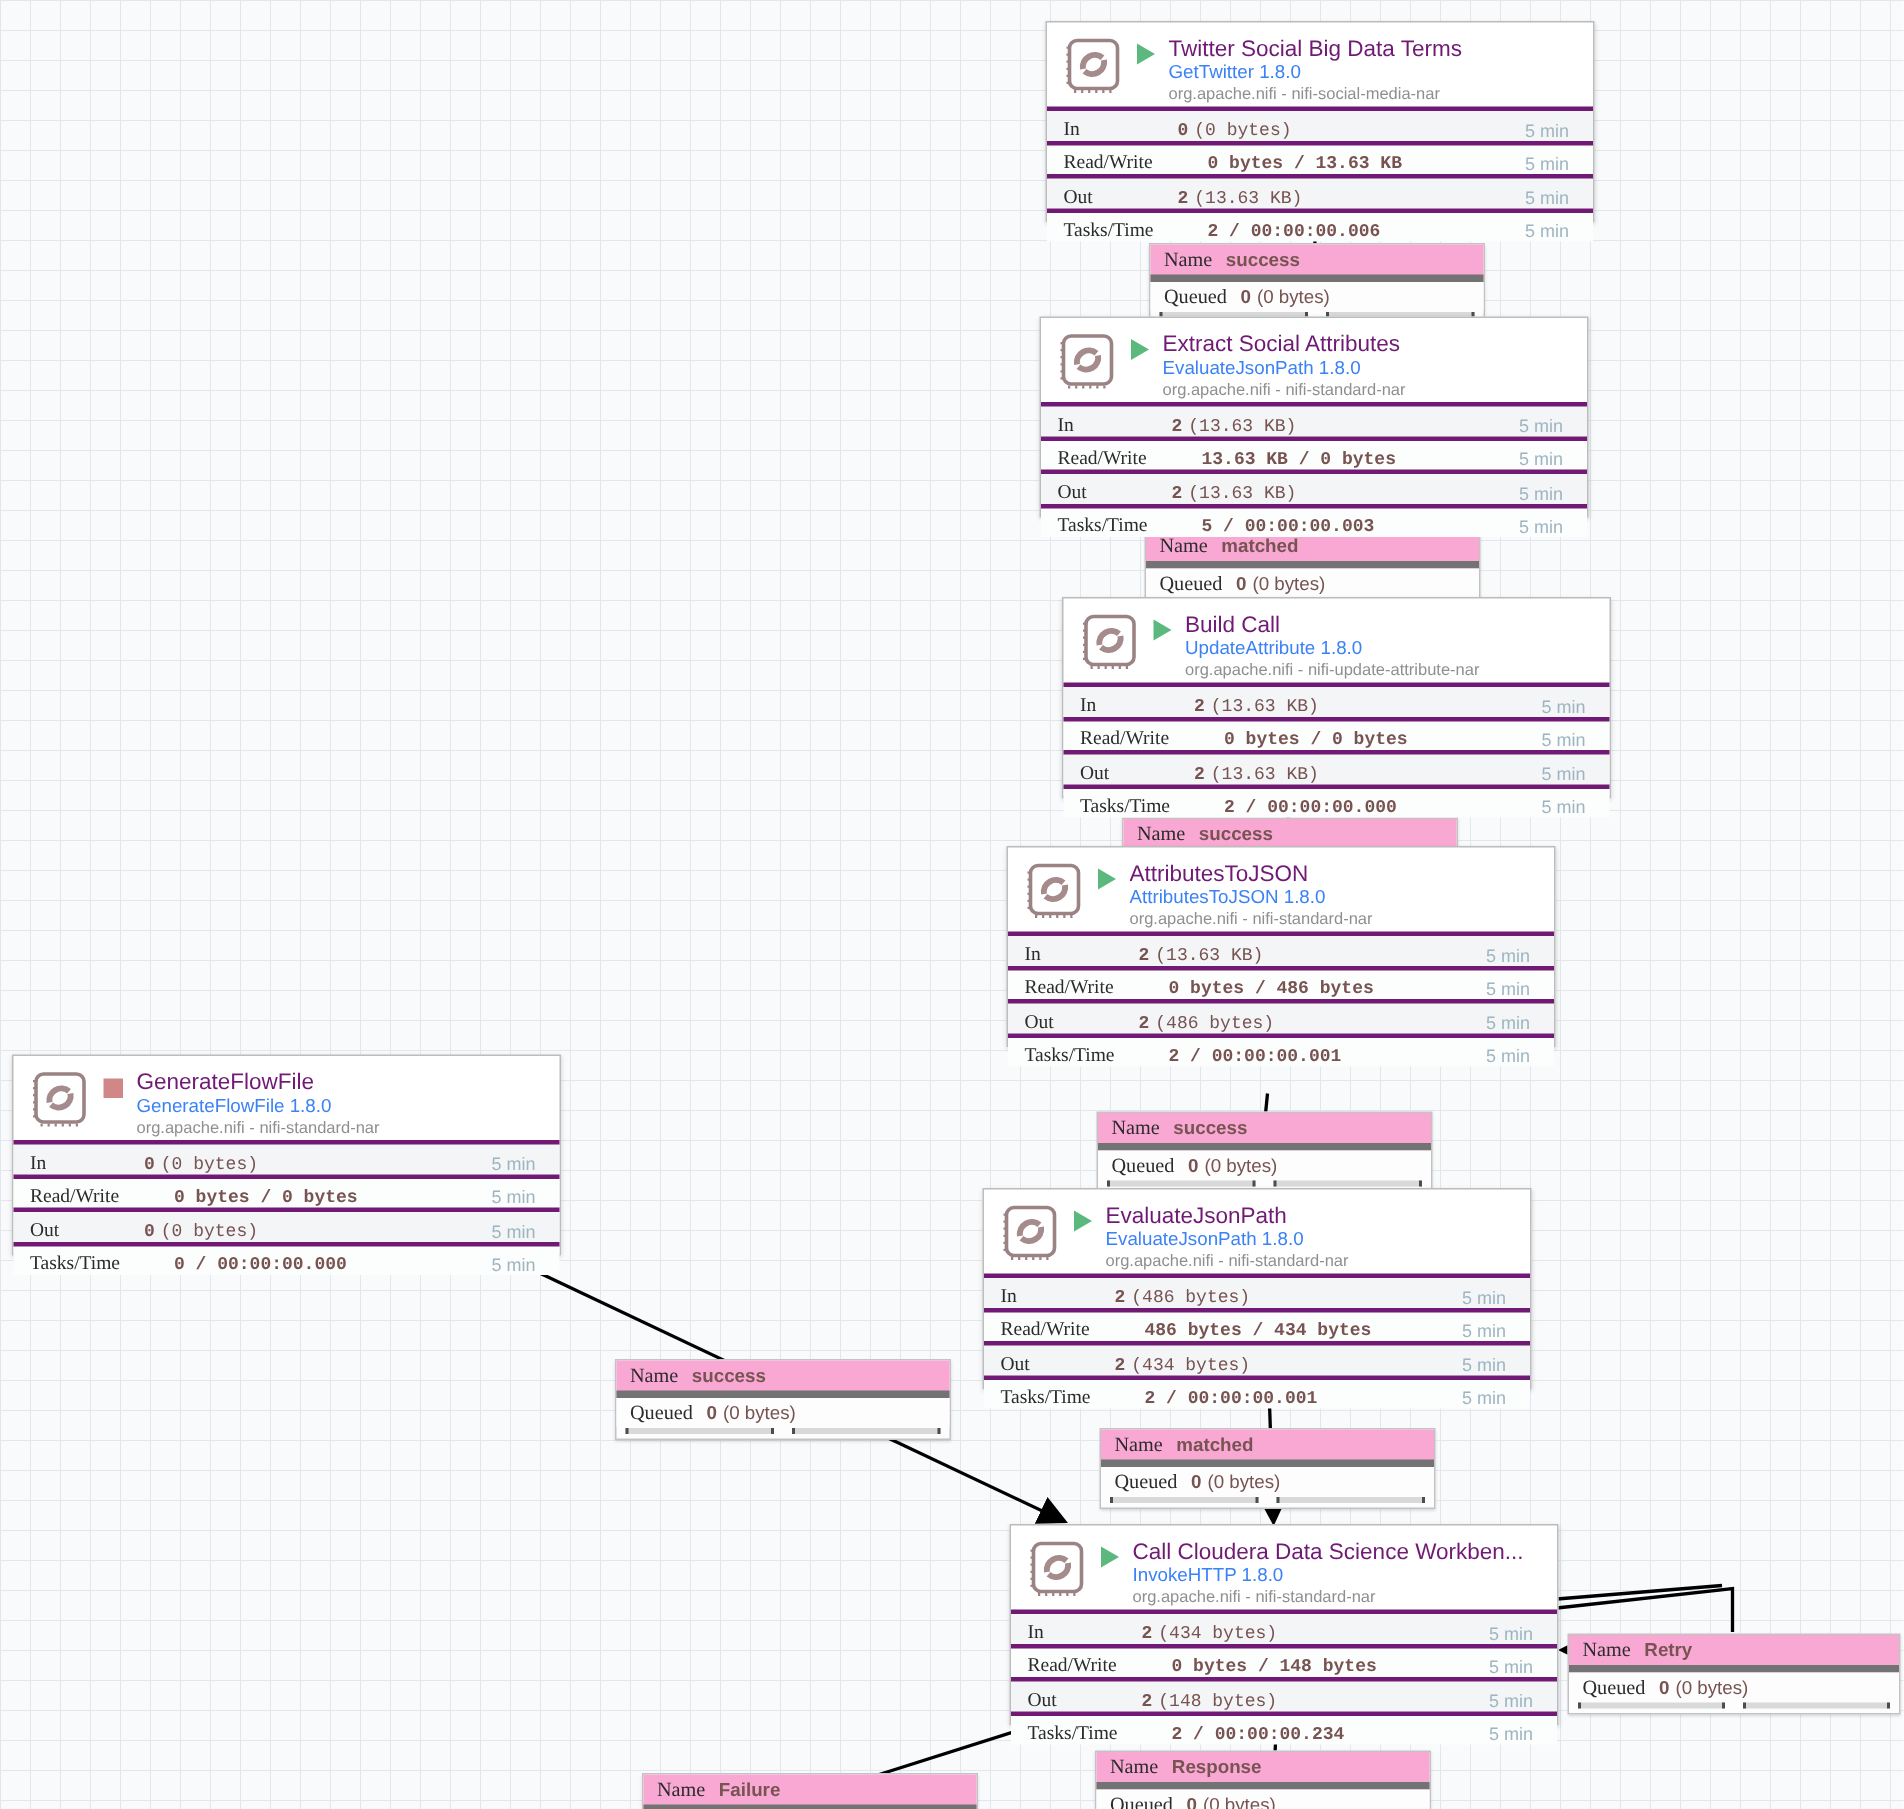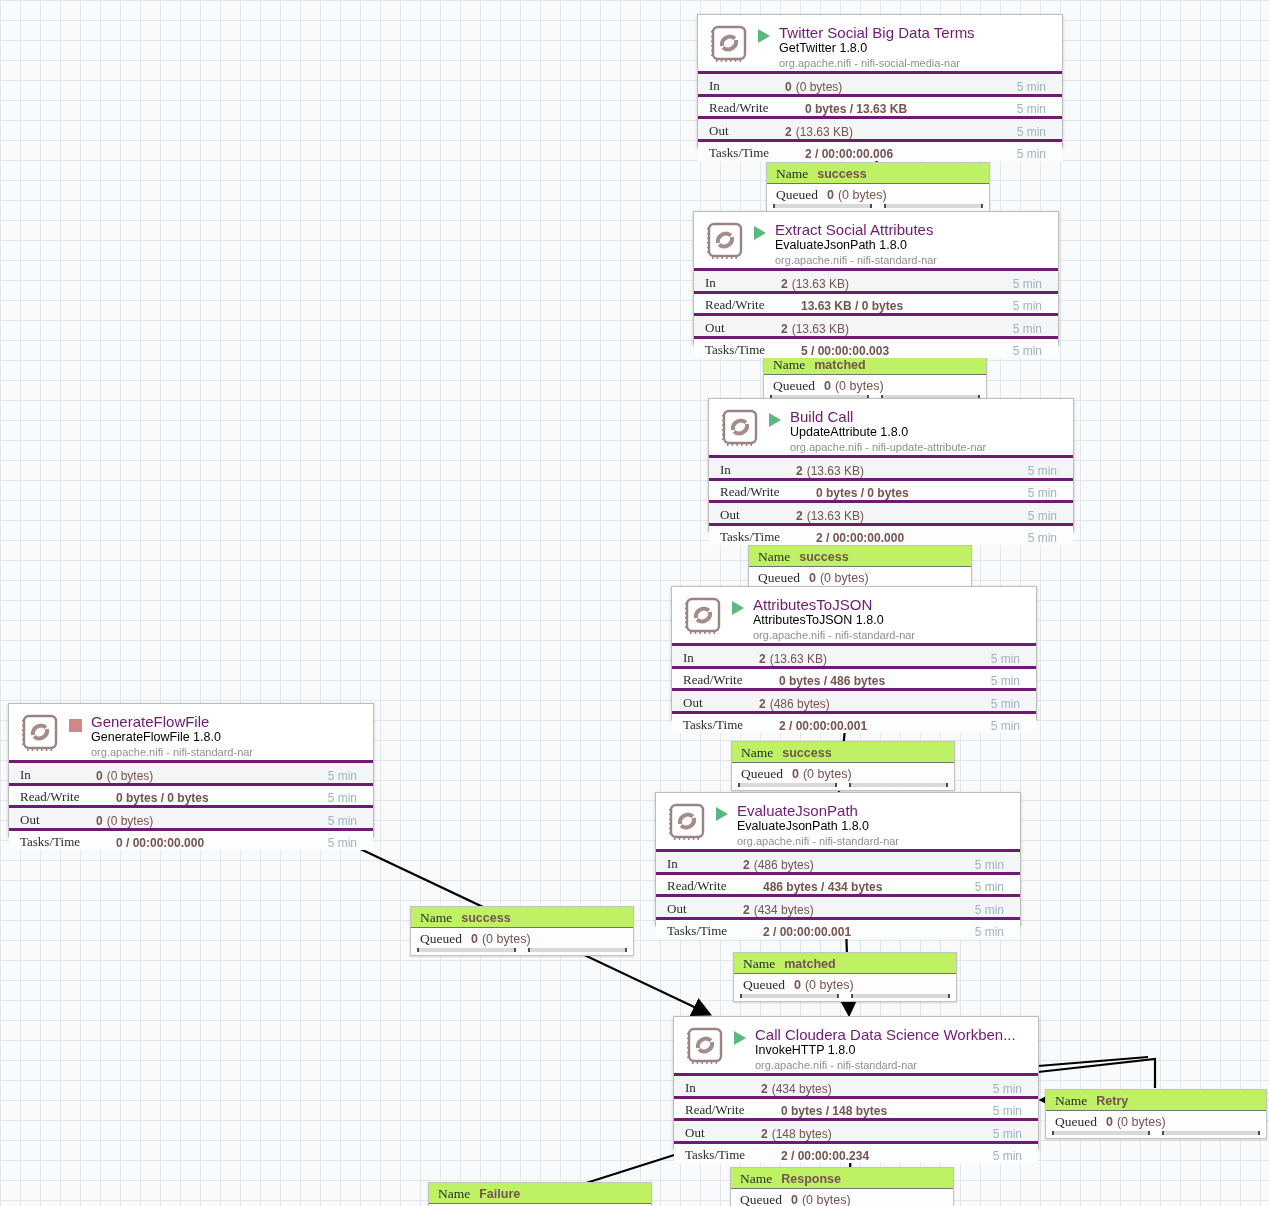--- a/index.html
+++ b/index.html
@@ -18,36 +18,36 @@
     border:1px solid #bcbcbc;box-shadow:0 1px 3px rgba(0,0,0,.18);
     z-index:3;box-sizing:border-box;
   }
   .phead{display:flex;align-items:flex-start;height:56px;padding:9px 8px 0 12px;box-sizing:border-box;}
   .stamp{width:38px;height:38px;flex:0 0 38px;margin-top:1px;}
   .run{margin:5px 9px 0 10px;flex:0 0 auto;}
   .run-tri{width:0;height:0;border-left:12px solid #5cb97e;border-top:7px solid transparent;border-bottom:7px solid transparent;}
   .run-sq{width:13px;height:13px;background:#d18787;margin-top:6px;}
   .tb{min-width:0;}
   .pname{font-size:15px;color:#701a75;line-height:17px;white-space:nowrap;overflow:hidden;}
-  .ptype{font-size:12.5px;color:#000000;line-height:15px;white-space:nowrap;}
+  .ptype{font-size:12.5px;color:#3b82f6;line-height:15px;white-space:nowrap;}
   .pbundle{font-size:11px;color:#8f8f8f;line-height:14px;white-space:nowrap;}
   .srow{display:flex;align-items:flex-end;height:19.5px;font-size:12px;border-top:3px solid #701a75;}
   .srow.alt{background:#f3f5f6;}
   .srow.plain{background:#fcfdfd;gap:20px;}
   .sl{width:76px;padding-left:11px;flex:0 0 76px;font-family:"Liberation Serif", serif;font-size:13px;color:#2b2b2b;}
-  .sv{flex:1;color:#775351;white-space:nowrap;}
+  .sv{flex:1;color:#775351;white-space:nowrap;font-family:Liberation Mono, monospace;}
   .sv b{font-weight:bold;color:#775351;}
   .v2{margin-left:4px;color:#775351;}
   .st{width:52px;flex:0 0 52px;text-align:right;padding-right:16px;color:#9eb5c1;}
   
   .clabel{
     position:absolute;width:224px;background:#fdfdfd;border:1px solid #c3c3c3;
     box-shadow:0 1px 2px rgba(0,0,0,.15);z-index:2;box-sizing:border-box;
   }
-  .crow1{height:20px;line-height:20px;background:#bef264;border-bottom:1px solid #737373;padding-left:9px;white-space:nowrap;}
+  .crow1{height:20px;line-height:20px;background:#f9a8d4;border-bottom:5px solid #737373;padding-left:9px;white-space:nowrap;}
   .crow2{height:19px;line-height:19px;background:#fdfdfd;padding-left:9px;white-space:nowrap;}
   .cl{font-family:"Liberation Serif", serif;font-size:13.5px;color:#2b2b2b;margin-right:9px;}
   .cv{font-size:12.5px;font-weight:bold;color:#775351;}
   .cs{font-size:12.5px;color:#775351;margin-left:4px;}
   .cbars{display:flex;gap:12px;padding:1px 6px 3px 6px;}
   .cbar{flex:1;height:4px;background:#d9d9d9;border-left:2px solid #4d4d4d;border-right:2px solid #4d4d4d;}
 </style>
 </head>
 <body>
 
@@ -187,21 +187,21 @@
         <span class="sv"><b>2</b><span class="v2">(13.63 KB)</span></span>
         <span class="st">5 min</span>
       </div>
     <div class="srow plain">
         <span class="sl">Tasks/Time</span>
         <span class="sv"><b>2 / 00:00:00.000</b><span class="v2"></span></span>
         <span class="st">5 min</span>
       </div>
   </div>
 
-  <div class="proc" style="left:671px;top:586px">
+  <div class="proc" style="left:671px;top:564px">
     <div class="phead">
       <span class="stamp">
         <svg viewBox="0 0 38 38" width="38" height="38">
             <rect x="3" y="2" width="32" height="32" rx="5" fill="#fff" stroke="#9b8383" stroke-width="2.4"></rect>
             <path d="M12 21 a8 8 0 0 1 13-7.5" stroke="#a58b8b" stroke-width="4" fill="none"></path>
             <path d="M26 15 a8 8 0 0 1 -13 7.5" stroke="#a58b8b" stroke-width="4" fill="none"></path>
             <path d="M2 6 V31" stroke="#9b8383" stroke-width="2" stroke-dasharray="1.5 3.2" fill="none"></path>
             <path d="M6 36 H32" stroke="#9b8383" stroke-width="2" stroke-dasharray="1.5 3.2" fill="none"></path>
           </svg>
       </span>

